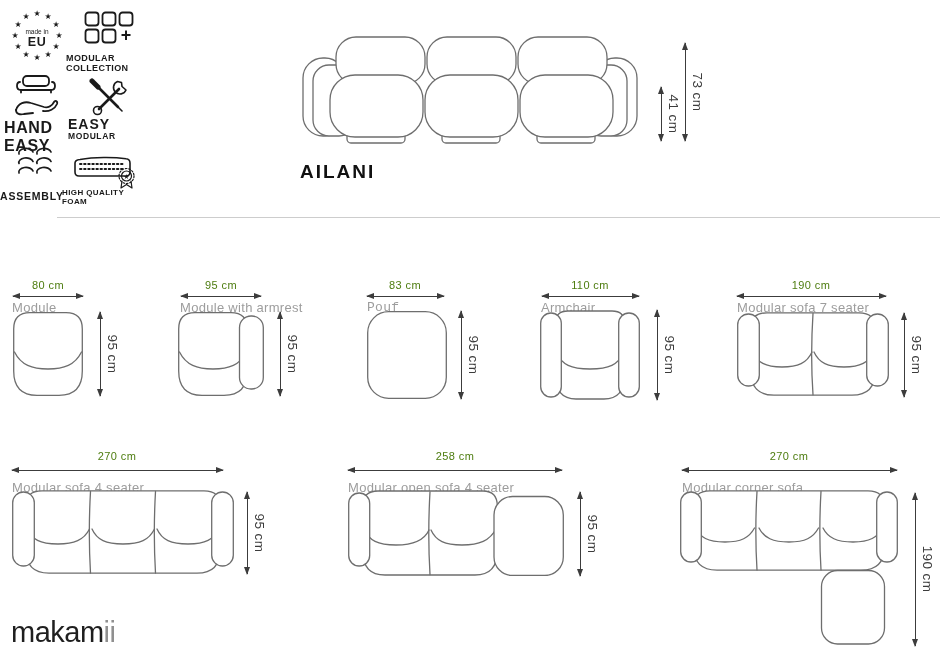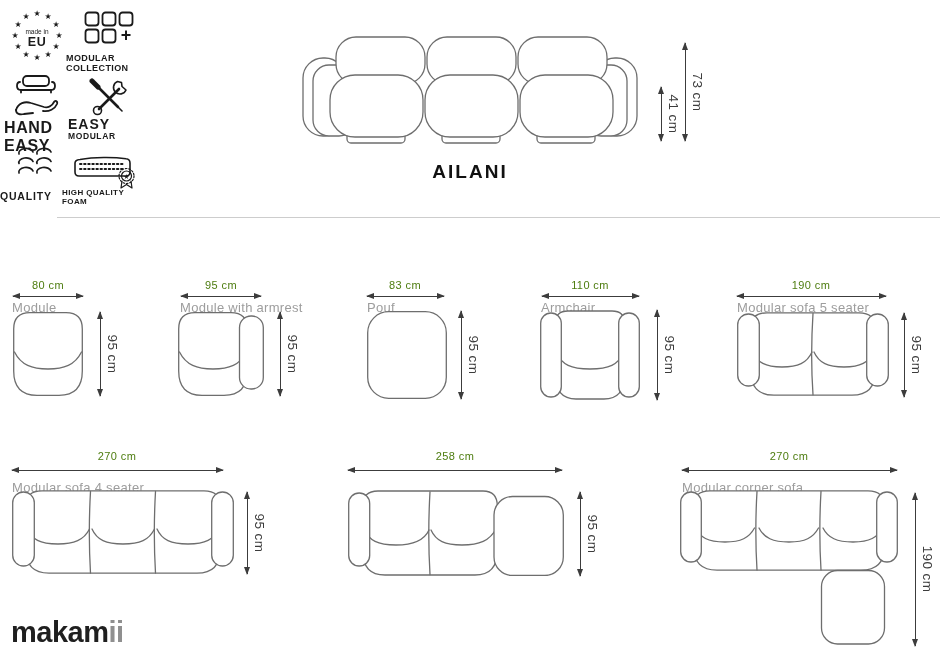--- a/index.html
+++ b/index.html
@@ -22,23 +22,23 @@
   .arr-v{position:absolute;width:0;border-left:1px solid #3c3c3c;}
   .arr-v::before,.arr-v::after{content:'';position:absolute;left:-4px;width:0;height:0;
      border-left:3.5px solid transparent;border-right:3.5px solid transparent;}
   .arr-v::before{top:-1px;border-bottom:8px solid #3c3c3c;}
   .arr-v::after{bottom:-1px;border-top:8px solid #3c3c3c;}
   .hlab{position:absolute;transform:translateX(-50%);font-size:11px;color:#4d7c0f;letter-spacing:.4px;white-space:nowrap;}
   .vlab{position:absolute;writing-mode:vertical-rl;transform:translateY(-50%);font-size:13.5px;color:#3c3c3c;letter-spacing:.4px;white-space:nowrap;}
   .mod-title{position:absolute;font-size:13px;color:#9d9d9d;letter-spacing:.3px;white-space:nowrap;margin-top:45px;}
   
   .badge-label{position:absolute;text-align:left;font-weight:700;color:#1a1a1a;line-height:1.15;}
-  .hero-name{position:absolute;text-align:center;font-size:19px;font-weight:700;letter-spacing:2px;color:#111;}
+  .hero-name{position:absolute;text-align:left;font-size:19px;font-weight:700;letter-spacing:2px;color:#111;}
   .divider{position:absolute;height:1px;background:#cdcdcd;}
-  .logo{position:absolute;font-size:29px;font-weight:700;letter-spacing:-.5px;color:#1f1f1f;}
+  .logo{position:absolute;font-size:29px;font-weight:400;letter-spacing:-.5px;color:#1f1f1f;}
   .logo .lt{color:#8f8f8f;}
 </style>
 </head>
 <body>
 
 <div id="canvas">
 
   <svg class="abs icon" style="left:10px;top:8px" width="54" height="54" viewBox="0 0 54 54">
     <g style="fill:#1a1a1a;stroke:none" font-size="8" text-anchor="middle">
       <text x="27" y="8">★</text>
@@ -94,21 +94,21 @@
   <div class="badge-label" style="left:68px;top:116px;width:80px;">
     <div style="font-size:14px;letter-spacing:1px;">EASY</div>
     <div style="font-size:8.5px;letter-spacing:.6px;">MODULAR</div>
   </div>
 
   <svg class="abs icon" style="left:15px;top:146px" width="40" height="42" viewBox="0 0 40 42">
     <path class="open" style="stroke-width:1.7" d="M18,6 a7,4.5 0 1 0 -14,2 m14,7.5 a7,4.5 0 1 0 -14,2 m14,7.5 a7,4.5 0 1 0 -14,2"></path>
     <path class="open" style="stroke-width:1.7" d="M36,6 a7,4.5 0 1 0 -14,2 m14,7.5 a7,4.5 0 1 0 -14,2 m14,7.5 a7,4.5 0 1 0 -14,2"></path>
   </svg>
   <div class="badge-label" style="left:0px;top:190px;width:74px;font-size:10.5px;letter-spacing:.8px;">
-    <div>QUALITY</div>
+    <div>ASSEMBLY</div>
   </div>
 
   <svg class="abs icon" style="left:74px;top:150px" width="66" height="40" viewBox="0 0 66 40">
     <path class="open" style="stroke-width:1.6" d="M6,9.5 C20,7 40,7 52,8.8 Q56,9.3 56,13 V22 Q56,26 52,26 H5 Q1,26 1,22 V13 Q1,10 6,9.5 Z"></path>
     <path class="open" style="stroke-width:1.9;stroke-dasharray:1.5,2.6" d="M6,14 H51 M6,19 H51"></path>
     <path class="open" style="stroke-width:1.2" d="M48,31 L47,38 L52.5,34.5 L58,38 L57,31"></path>
     <circle cx="52.5" cy="26" r="7.5" style="stroke-width:1.2;stroke-dasharray:1.6,1.8"></circle>
     <circle cx="52.5" cy="26" r="5" style="stroke-width:1.2"></circle>
     <text x="52.5" y="29" font-size="7" text-anchor="middle">★</text>
   </svg>
@@ -154,42 +154,42 @@
   <div class="hlab" style="left:221px;top:279px;">95 cm</div>
   <div class="arr-h" style="left:181px;top:296px;width:80px;"></div>
   <svg class="abs draw" style="left:178px;top:312px" width="86" height="84" viewBox="0 0 86 84">
     <path d="M17,0.7 H53 Q69.3,0.7 69.3,17 V59 Q69.3,83.3 46,83.3 H24 Q0.7,83.3 0.7,59 V17 Q0.7,0.7 17,0.7 Z"></path>
     <path class="open" d="M1.5,40 C8,53 19,57 35,57 C51,57 62,53 68.5,40"></path>
     <rect x="61.5" y="4" width="23.8" height="73" rx="11.5"></rect>
   </svg>
   <div class="arr-v" style="left:280px;top:312px;height:84px;"></div>
   <div class="vlab" style="left:285px;top:354px;">95 cm</div>
 
-  <div class="mod-title" style="left:367px;top:255px;">Pouf</div>
+  <div class="mod-title" style="left:367px;top:255px;font-family:Liberation Mono, monospace;">Pouf</div>
   <div class="hlab" style="left:405px;top:279px;">83 cm</div>
   <div class="arr-h" style="left:367px;top:296px;width:77px;"></div>
   <svg class="abs draw" style="left:367px;top:311px" width="80" height="88" viewBox="0 0 80 88">
     <rect x="0.7" y="0.7" width="78.6" height="86.6" rx="21"></rect>
   </svg>
   <div class="arr-v" style="left:461px;top:311px;height:88px;"></div>
   <div class="vlab" style="left:466px;top:355px;">95 cm</div>
 
   <div class="mod-title" style="left:541px;top:255px;">Armchair</div>
   <div class="hlab" style="left:590px;top:279px;">110 cm</div>
   <div class="arr-h" style="left:542px;top:296px;width:97px;"></div>
   <svg class="abs draw" style="left:540px;top:310px" width="100" height="90" viewBox="0 0 100 90">
     <path d="M28,1 H72 Q84.5,1 84.5,13 V65 Q84.5,89 64,89 H36 Q15.5,89 15.5,65 V13 Q15.5,1 28,1 Z"></path>
     <path class="open" d="M16,42 C22,55 31,59 50,59 C69,59 78,55 84,42"></path>
     <rect x="0.7" y="3" width="20.6" height="84" rx="10.3"></rect>
     <rect x="78.7" y="3" width="20.6" height="84" rx="10.3"></rect>
   </svg>
   <div class="arr-v" style="left:657px;top:310px;height:90px;"></div>
   <div class="vlab" style="left:662px;top:355px;">95 cm</div>
 
-  <div class="mod-title" style="left:737px;top:255px;">Modular sofa 5 seater</div>
+  <div class="mod-title" style="left:737px;top:255px;">Modular sofa 7 seater</div>
   <div class="hlab" style="left:811px;top:279px;">190 cm</div>
   <div class="arr-h" style="left:737px;top:296px;width:149px;"></div>
   <svg class="abs draw" style="left:737px;top:312px" width="152" height="84" viewBox="0 0 152 84">
     <path d="M30,0.8 H122 Q138.3,0.8 138.3,16 V59 Q138.3,83.2 115,83.2 H37 Q13.7,83.2 13.7,59 V16 Q13.7,0.8 30,0.8 Z"></path>
     <path class="open" d="M76,1.5 C74.3,28 74.3,58 76,82.8"></path>
     <path class="open" d="M14.5,38 C20,51 29,55 45,55 C61,55 70,51 75,40"></path>
     <path class="open" d="M77,40 C82,51 91,55 107,55 C123,55 132,51 137.5,38"></path>
     <rect x="0.7" y="2" width="21.6" height="72" rx="10.8"></rect>
     <rect x="129.7" y="2" width="21.6" height="72" rx="10.8"></rect>
   </svg>
@@ -205,20 +205,21 @@
     <path class="open" d="M143.5,1.5 C142,28 142,58 143.5,83"></path>
     <path class="open" d="M14.5,37 C20,50 28,54 46,54 C62,54 72,50 77.5,39"></path>
     <path class="open" d="M80,39 C85,50 94,54 111,54 C128,54 137,50 142.5,39"></path>
     <path class="open" d="M145,39 C150,50 159,54 176,54 C193,54 202,50 207.5,37"></path>
     <rect x="0.7" y="2" width="21.6" height="74" rx="10.8"></rect>
     <rect x="199.7" y="2" width="21.6" height="74" rx="10.8"></rect>
   </svg>
   <div class="arr-v" style="left:247px;top:492px;height:82px;"></div>
   <div class="vlab" style="left:252px;top:533px;">95 cm</div>
 
+  <div class="mod-title" style="left:348px;top:435px;">Modular open sofa 4 seater</div>
   <div class="hlab" style="left:455px;top:450px;">258 cm</div>
   <div class="arr-h" style="left:348px;top:470px;width:214px;"></div>
   <svg class="abs draw" style="left:348px;top:490px" width="216" height="86" viewBox="0 0 216 86">
     <path d="M30,1 H135 Q149.3,1 149.3,16 V61 Q149.3,85 127,85 H37 Q14.7,85 14.7,61 V16 Q14.7,1 30,1 Z"></path>
     <path class="open" d="M82,1.8 C80.5,28 80.5,60 82,84.5"></path>
     <path class="open" d="M15.5,38 C21,51 30,55 48,55 C64,55 76,51 81,40"></path>
     <path class="open" d="M83,40 C88,51 97,55 114,55 C131,55 142,51 148.5,38"></path>
     <rect x="0.7" y="3" width="21" height="73" rx="10.5"></rect>
     <rect x="146" y="6.5" width="69.3" height="79" rx="18.5"></rect>
   </svg>

